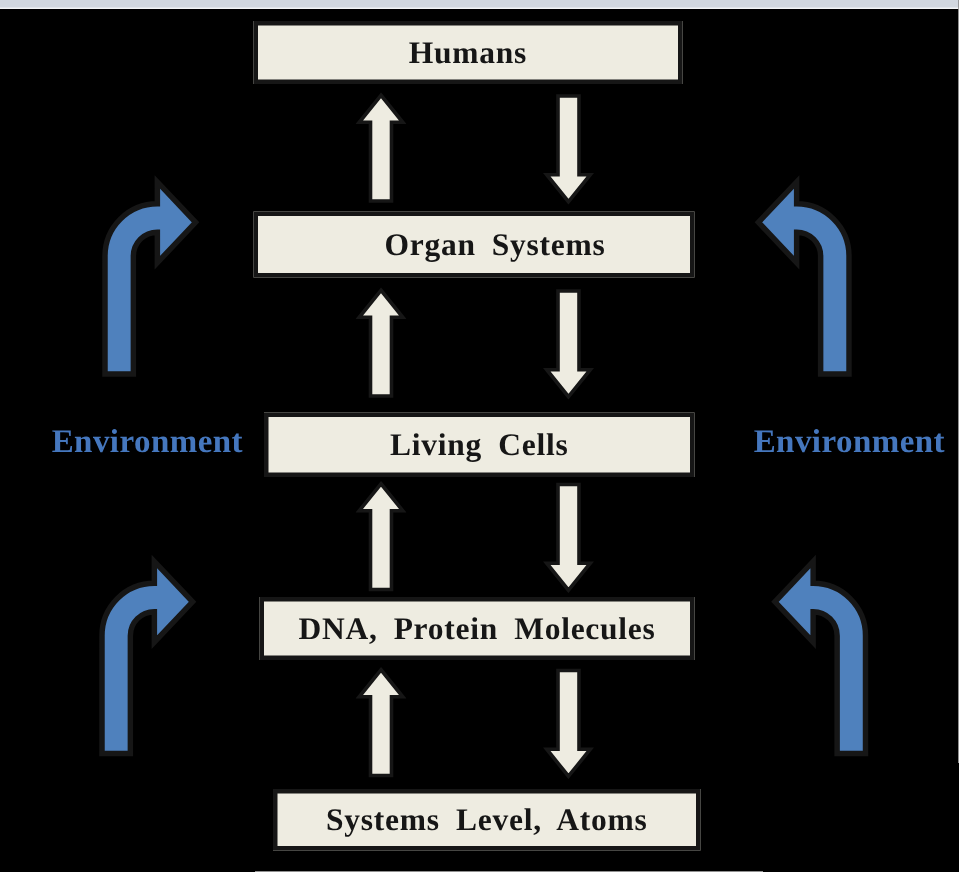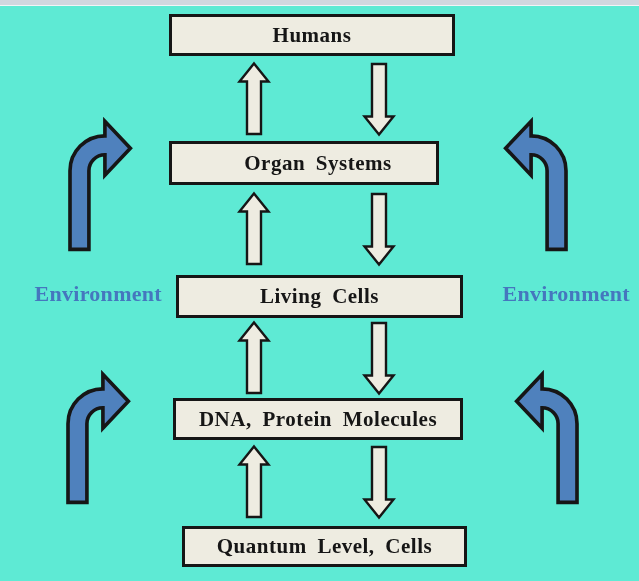--- a/index.html
+++ b/index.html
@@ -1,20 +1,20 @@
 <!DOCTYPE html>
 <html style="--box-fill: #EEECE1; --box-border: #161616; --arrow-fill: #EEECE1; --curved-arrow-fill: #4F81BD; --environment-text: #4577BE; --top-strip: #D1D7DF;"><head>
 <meta charset="utf-8">
 <style>
   html, body { margin: 0; padding: 0; background: #ffffff; }
   .canvas {
     position: relative;
     width: 639px;
     height: 581px;
-    background: #5eead4;
+    background: #000000;
     overflow: hidden;
     font-family: "Liberation Serif", "DejaVu Serif", serif;
   }
   .top-strip {
     position: absolute;
     left: 0; top: 0;
     width: 100%; height: 5px;
     background: var(--top-strip, #D1D7DF);
     border-bottom: 1px solid #f2f4f6;
   }
@@ -64,31 +64,31 @@
 </head>
 <body>
 
 <div class="canvas">
 
   <div class="top-strip"></div>
 
   <div class="level-box" style="left:169px; top:14px;  width:286px; height:42px;">
     <span>Humans</span>
   </div>
-  <div class="level-box" style="left:169px; top:141px; width:270px; height:44px;padding-left:28px;">
+  <div class="level-box" style="left:169px; top:141px; width:294px; height:44px;padding-left:28px;">
     <span>Organ Systems</span>
   </div>
   <div class="level-box" style="left:173px; top:398px; width:290px; height:42px;">
     <span>DNA, Protein Molecules</span>
   </div>
   <div class="level-box" style="left:176px; top:275px; width:287px; height:43px;">
     <span>Living Cells</span>
   </div>
   <div class="level-box" style="left:182px; top:526px; width:285px; height:41px;">
-    <span>Quantum Level, Cells</span>
+    <span>Systems Level, Atoms</span>
   </div>
 
   <svg class="v-arrow" style="left:237px; top:61px;" viewBox="0 0 34 76">
     <path d="M17,2.5 L31.5,20.5 L24,20.5 L24,73 L10,73 L10,20.5 L2.5,20.5 Z"></path>
   </svg>
   <svg class="v-arrow" style="left:362px; top:61px;" viewBox="0 0 34 76">
     <path d="M17,73.5 L2.5,55.5 L10,55.5 L10,3 L24,3 L24,55.5 L31.5,55.5 Z"></path>
   </svg>
 
   <svg class="v-arrow" style="left:237px; top:191px;" viewBox="0 0 34 76">

